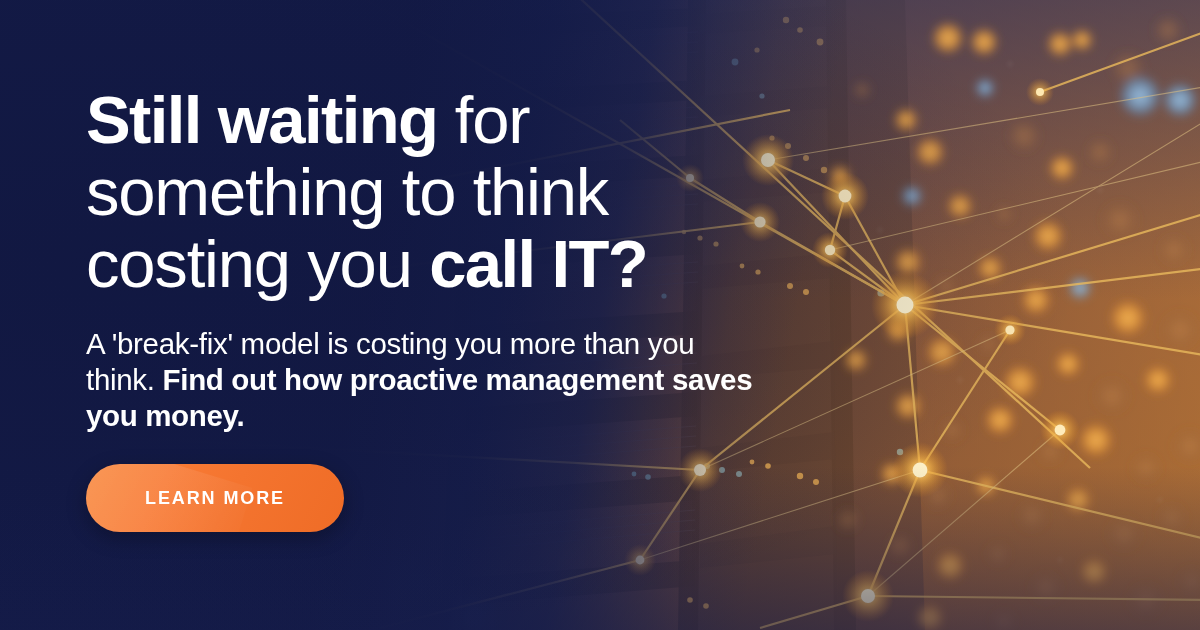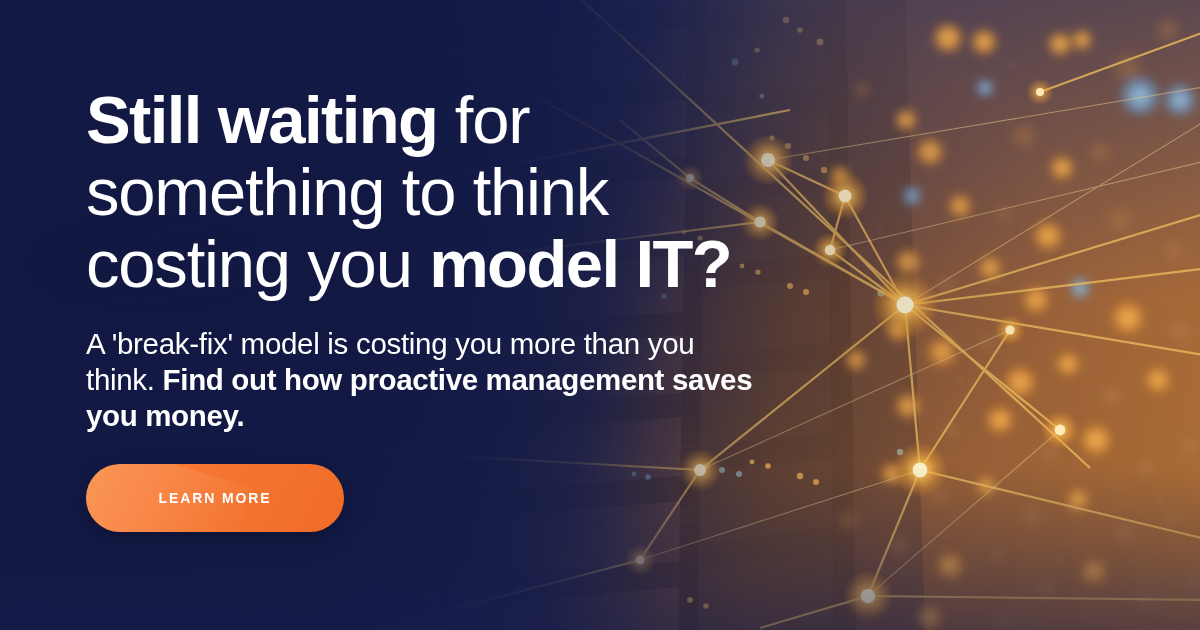--- a/index.html
+++ b/index.html
@@ -90,21 +90,21 @@
     position:absolute;left:-18%;top:-60%;
     width:86%;height:230%;
     background:linear-gradient(100deg, rgba(255,255,255,0.17) 0%, rgba(255,255,255,0.10) 55%, rgba(255,255,255,0.0) 100%);
     transform:rotate(17deg);
     transform-origin:top left;
     pointer-events:none;
   }
   #cta-label{
     position:relative;z-index:2;
     color:#ffffff;
-    font-size:14px;
+    font-size:18px;
     font-weight:700;
     letter-spacing:1.9px;
   }
 </style>
 </head>
 <body>
 
 <div id="banner">
 
   <div class="bg-layer" id="bg-photo">
@@ -422,21 +422,21 @@
   </div>
 
   <div class="bg-layer" id="navy-overlay"></div>
   <div class="bg-layer" id="vignette"></div>
 
   <div id="content">
 
     <div id="headline">
       <span class="hl-line"><span class="hl-strong">Still waiting</span><span class="hl-light"> for</span></span>
       <span class="hl-line"><span class="hl-light">something to think</span></span>
-      <span class="hl-line"><span class="hl-light">costing you </span><span class="hl-strong">model IT?</span></span>
+      <span class="hl-line"><span class="hl-light">costing you </span><span class="hl-strong">call IT?</span></span>
     </div>
 
     <div id="subhead"><span class="sh-light">A 'break-fix' model is costing you more than you think. </span><span class="sh-strong">Find out how proactive management saves you money.</span></div>
 
     <button id="cta-button">
       <span id="cta-sheen"></span>
       <span id="cta-label">LEARN MORE</span>
     </button>
 
   </div>

